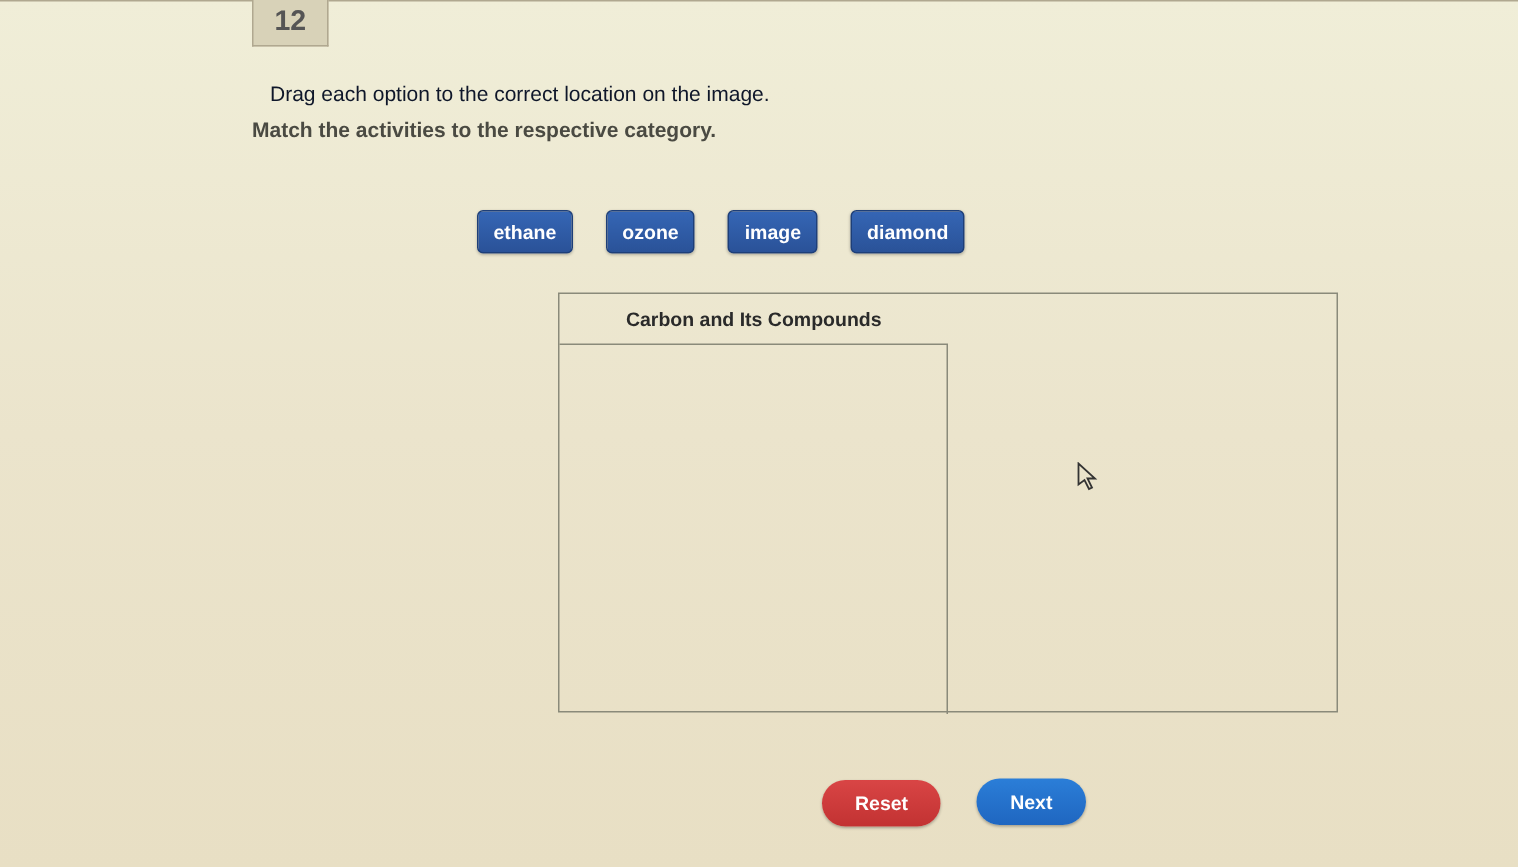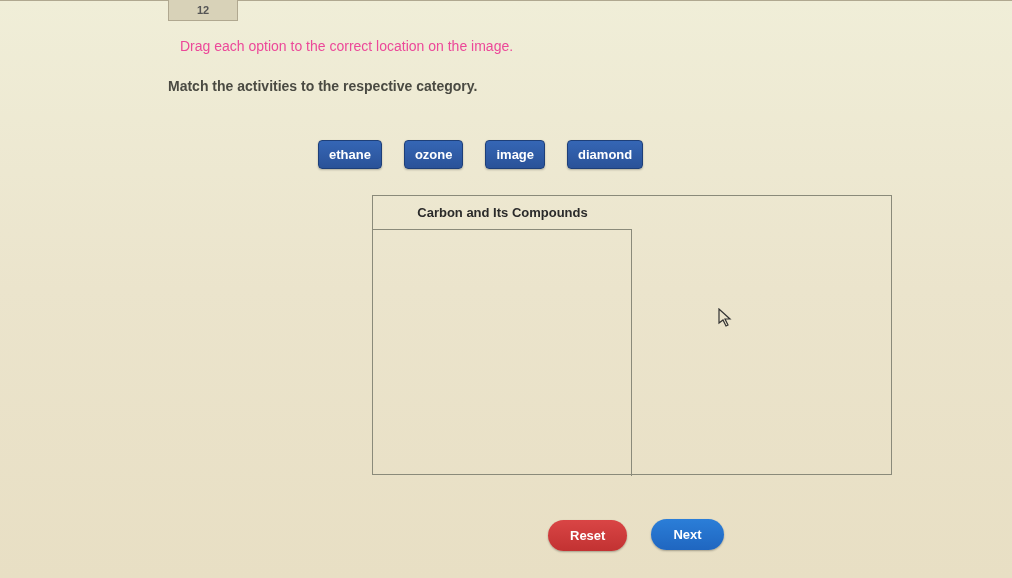--- a/index.html
+++ b/index.html
@@ -16,31 +16,31 @@
       border-top: 1px solid #b0a890;
       width: 100%;
     }
     .question-number-tab {
       position: absolute;
       top: 0;
       left: 168px;
       background: #d8d2b8;
       border: 1px solid #b0a890;
       border-top: none;
-      padding: 4px 28px;
-      font-size: 11px;
+      padding: 4px 14px;
+      font-size: 19px;
       color: #555;
       font-weight: bold;
     }
     .instruction1 {
       position: absolute;
-      top: 38px;
+      top: 54px;
       left: 180px;
       font-size: 14px;
-      color: #ec4899;
+      color: #0f172a;
     }
     .instruction2 {
       position: absolute;
       top: 78px;
       left: 168px;
       font-size: 14px;
       color: #4a4a42;
       font-weight: bold;
     }
     .chips-row {

